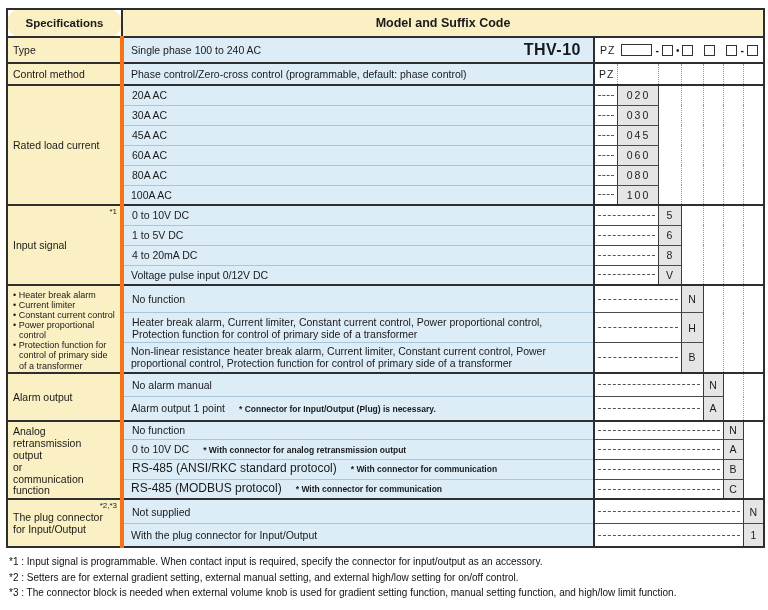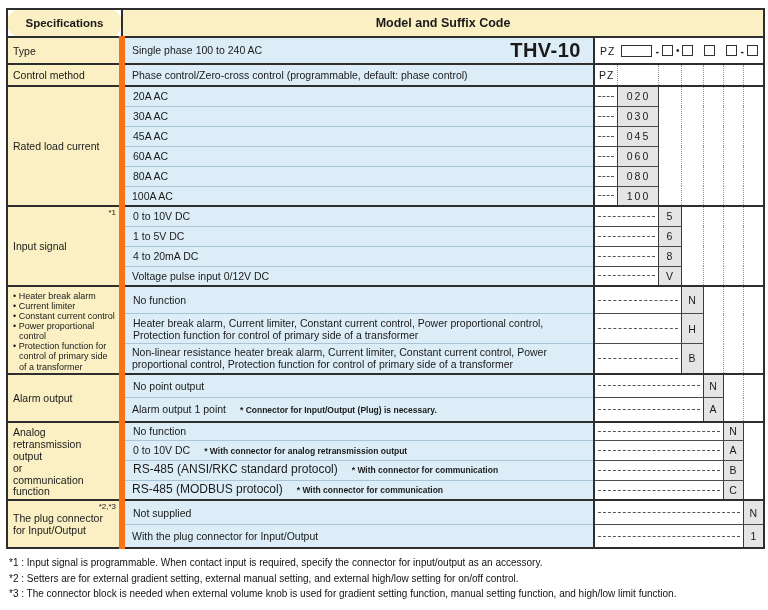--- a/index.html
+++ b/index.html
@@ -5,35 +5,35 @@
   html,body{margin:0;padding:0;background:#ffffff;width:768px;height:610px;overflow:hidden;
     font-family:"Liberation Sans",sans-serif;color:#1a1a1a;}
   .wrap{padding:8px 5px 0 6px;}
   table{border-collapse:collapse;table-layout:fixed;width:757px;border:2px solid #2e2e2e;}
   td{padding:0;font-size:10.5px;vertical-align:middle;overflow:hidden;}
   
   tr.hdr td{background:#FAF0C3;font-weight:bold;text-align:center;height:26px;border-bottom:2px solid #2e2e2e;}
   td.spec-h{font-size:11.5px;border-right:2px solid #2e2e2e;border-radius:14px;}
   td.code-h{font-size:12.5px;}
   
-  td.spec{background:#FAF0C3;border-right:6px solid #f97316;border-bottom:2px solid #2e2e2e;
+  td.spec{background:#FAF0C3;border-right:4px solid #f97316;border-bottom:2px solid #2e2e2e;
     padding:1px 3px 1px 5px;position:relative;}
   td.spec.vtop{vertical-align:top;padding-top:4px;}
   .sup{position:absolute;top:1px;right:3px;font-size:8px;letter-spacing:0;}
   .bl{font-size:9px;line-height:1.12;}
   .bl div{text-indent:-6px;padding-left:6px;}
   .ml{font-size:10.5px;line-height:1.14;}
   
   td.desc{background:#DCEDF8;border-right:2px solid #2e2e2e;padding:1px 2px 1px 7px;line-height:1.15;}
   tr.inner td.desc{border-bottom:1px solid #A9C6D8;padding-left:8px;}
   .dm{font-size:10.5px;}
   .dm.sm{font-size:12px;}
   .nt{font-size:8.5px;font-weight:bold;margin-left:14px;}
   .tflex{display:flex;justify-content:space-between;align-items:center;}
-  .model{font-weight:bold;font-size:20px;padding-right:10px;letter-spacing:0.5px;}
+  .model{font-weight:bold;font-size:16px;padding-right:10px;letter-spacing:0.5px;}
   
   tr.inner td.l,tr.inner td.v{border-bottom:1px solid #4a4a4a;}
   tr.secend td{border-bottom:2px solid #2e2e2e;}
   td.v{border:1px solid #3a3a3a;text-align:center;font-size:10.5px;letter-spacing:2px;padding-left:2px;background:#e5e5e5;}
   td.l .dash{border-top:1px dashed #555;height:0;margin:0 3px;}
   td.g{border-left:1px dotted #979797;}
   td.pz{padding-left:4px;letter-spacing:1px;font-size:10.5px;}
   
   td.cpcell{padding-left:5px;}
   .cp{display:flex;align-items:center;gap:3px;font-size:10.5px;letter-spacing:1px;}
@@ -261,21 +261,21 @@
           </td>
           <td class="v">B</td>
           <td class="g"></td>
           <td class="g"></td>
           <td class="g"></td>
         </tr>
         <tr class="inner" style="height: 24px;">
           <td class="spec" rowspan="2">
             <div>Alarm output</div>
           </td>
-          <td class="desc"><span class="dm">No point output</span></td>
+          <td class="desc"><span class="dm">No alarm manual</span></td>
           <td class="l" colspan="4">
             <div class="dash"></div>
           </td>
           <td class="v">N</td>
           <td class="g"></td>
           <td class="g"></td>
         </tr>
         <tr class="secend" style="height: 24px;">
           <td class="desc"><span class="dm">Alarm output 1 point</span><span class="nt">* Connector for Input/Output (Plug) is necessary.</span></td>
           <td class="l" colspan="4">

